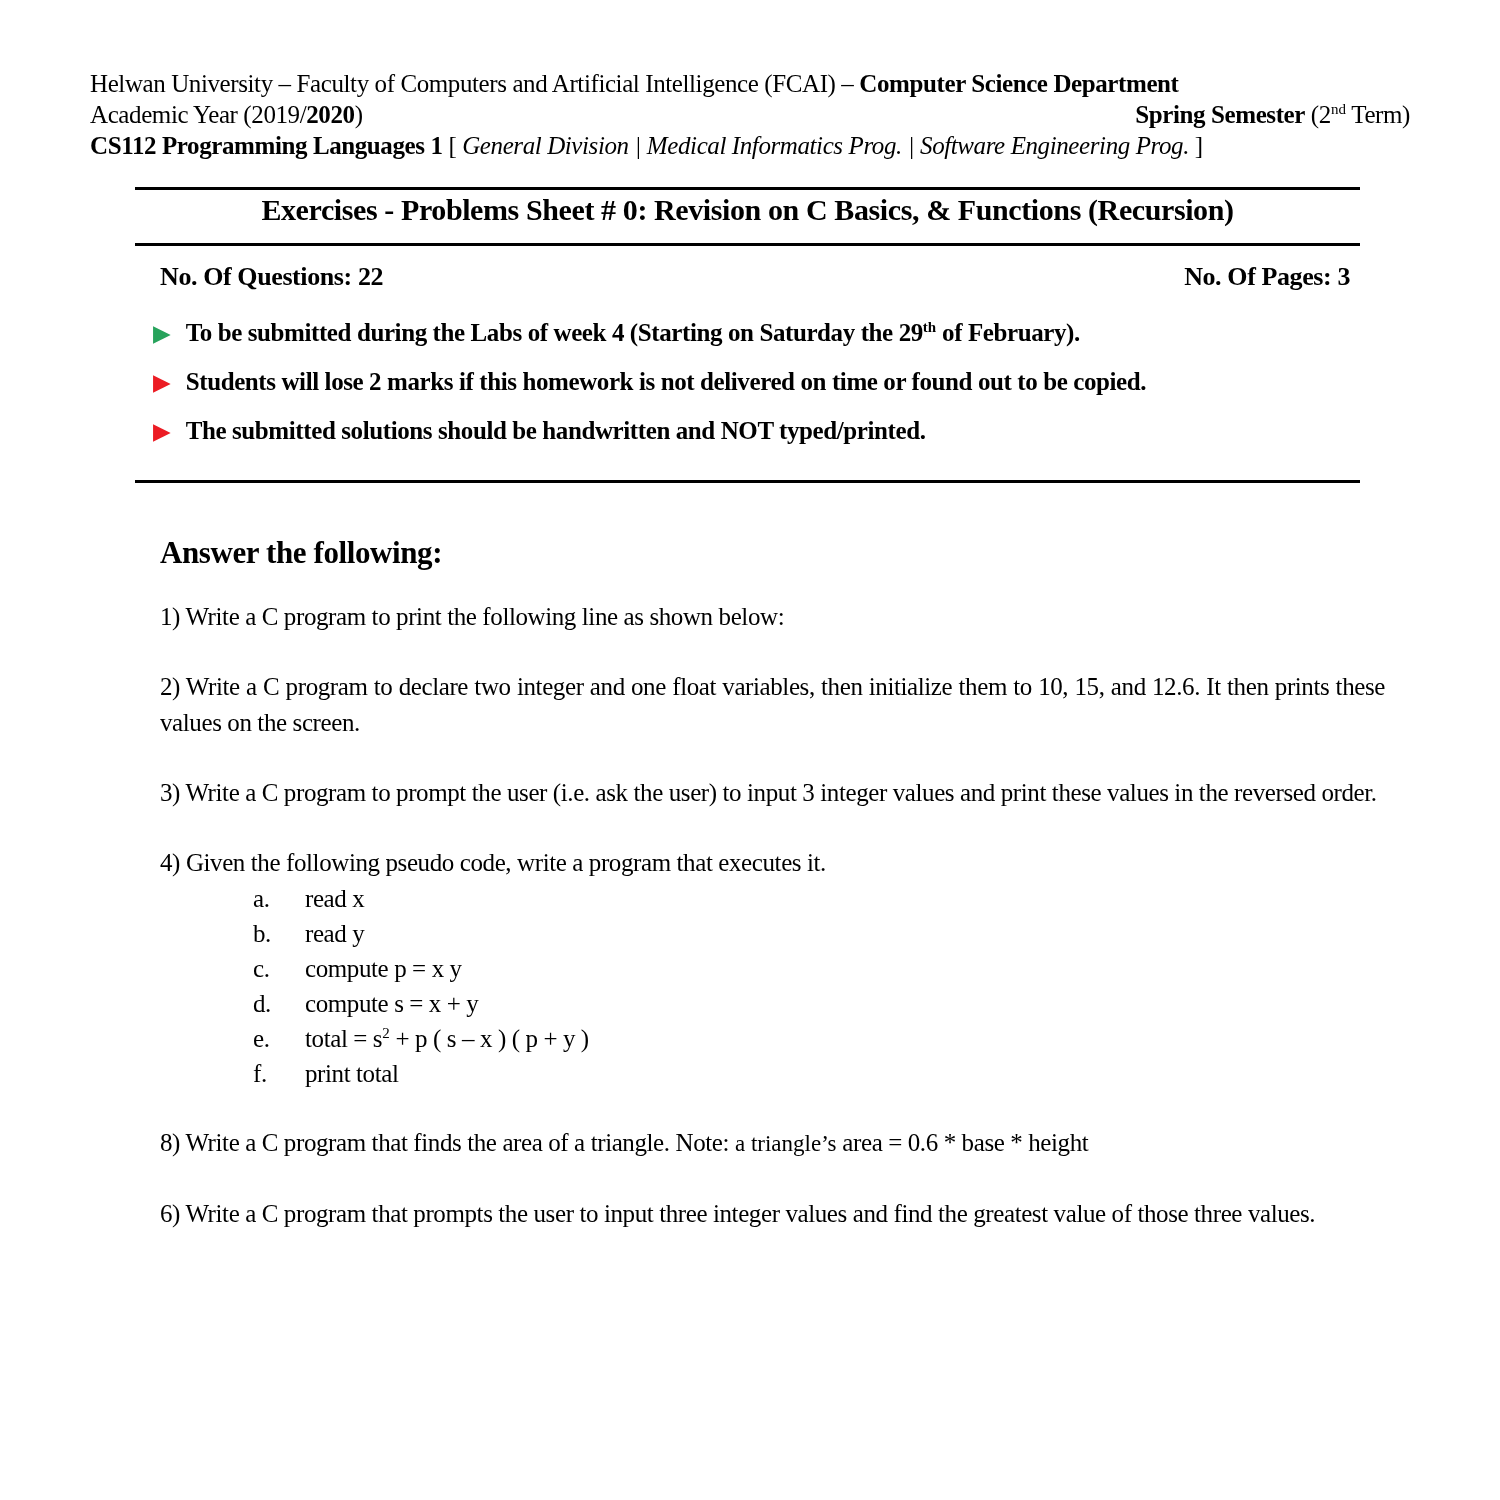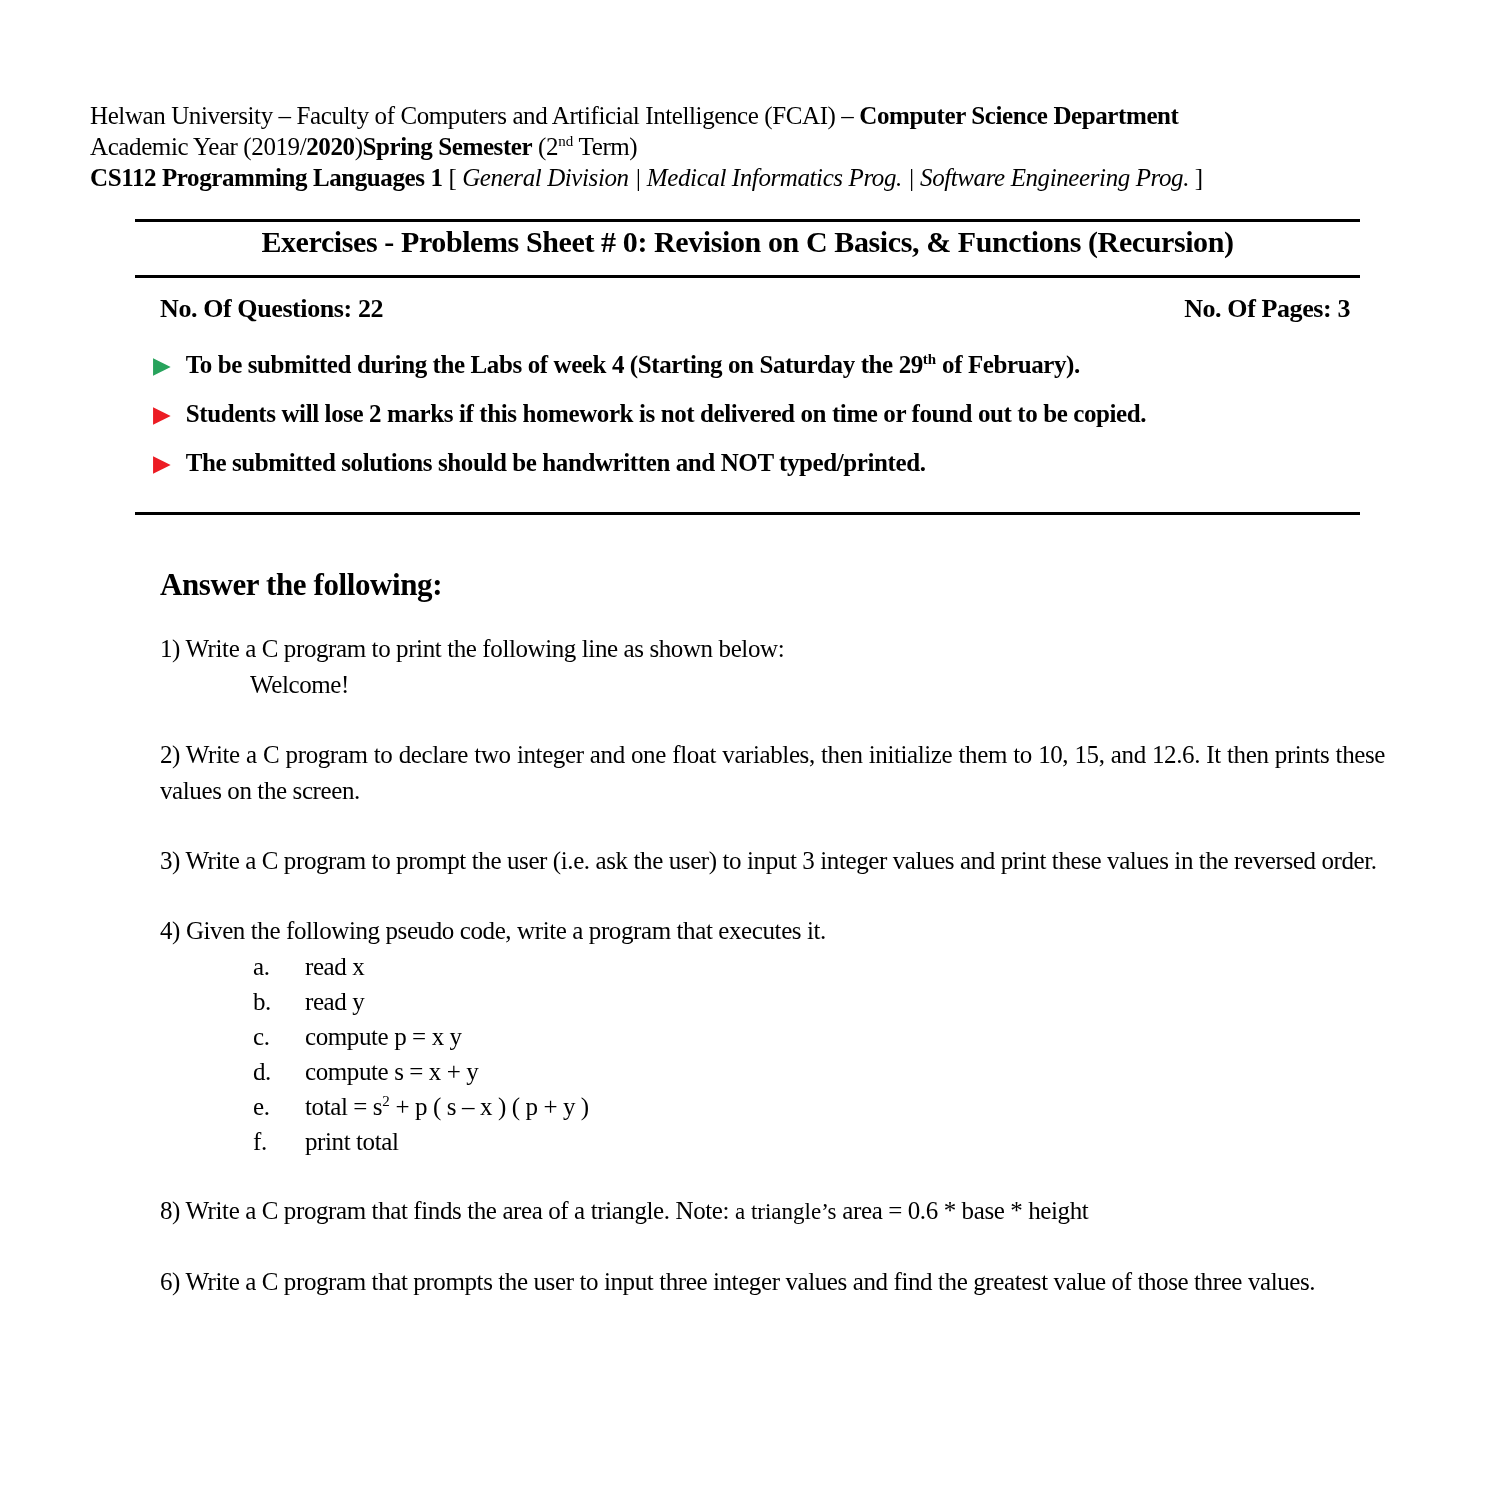--- a/index.html
+++ b/index.html
@@ -9,26 +9,26 @@
     width: 1500px;
     height: 1500px;
     background: #ffffff;
     color: #000000;
     font-family: "Liberation Serif", "DejaVu Serif", serif;
     letter-spacing: -0.4px;
     overflow: hidden;
   }
   
   .doc-header {
-    padding: 100px 90px 0 90px;
+    padding: 68px 90px 0 90px;
     font-size: 25px;
     line-height: 31px;
   }
   .h-line { white-space: nowrap; }
-  .h-flex { display: flex; }
+  .h-flex { display: flex; justify-content: space-between; }
   sup { font-size: 0.6em; line-height: 0; vertical-align: super; letter-spacing: 0; }
   
   .sheet-box { margin: 26px 140px 0 135px; }
   .rule { border-top: 3px solid #000; height: 0; }
   .sheet-title {
     font-size: 30px;
     font-weight: bold;
     text-align: center;
     white-space: nowrap;
     padding: 3px 0 16px 0;
@@ -112,21 +112,20 @@
         <span class="b-text"><span>The submitted solutions should be handwritten and NOT typed/printed.</span><sup></sup><span></span></span>
       </div>
     </div>
     <div class="rule"></div>
   </section>
 
   <main class="doc-body">
     <h2>Answer the following:</h2>
 
     <p class="q first">1) Write a C program to print the following line as shown below:</p>
-    <p class="indent">Welcome!</p>
 
     <p class="q just">2) Write a C program to declare two integer and one float variables, then initialize them to 10, 15, and 12.6. It then prints these values on the screen.</p>
 
     <p class="q just">3) Write a C program to prompt the user (i.e. ask the user) to input 3 integer values and print these values in the reversed order.</p>
 
     <p class="q">4) Given the following pseudo code, write a program that executes it.</p>
     <div class="steps">
       <div class="step"><span class="letter">a.</span><span class="step-text"><span>read x</span><sup></sup><span></span></span></div>
       <div class="step"><span class="letter">b.</span><span class="step-text"><span>read y</span><sup></sup><span></span></span></div>
       <div class="step"><span class="letter">c.</span><span class="step-text"><span>compute p = x y</span><sup></sup><span></span></span></div>

